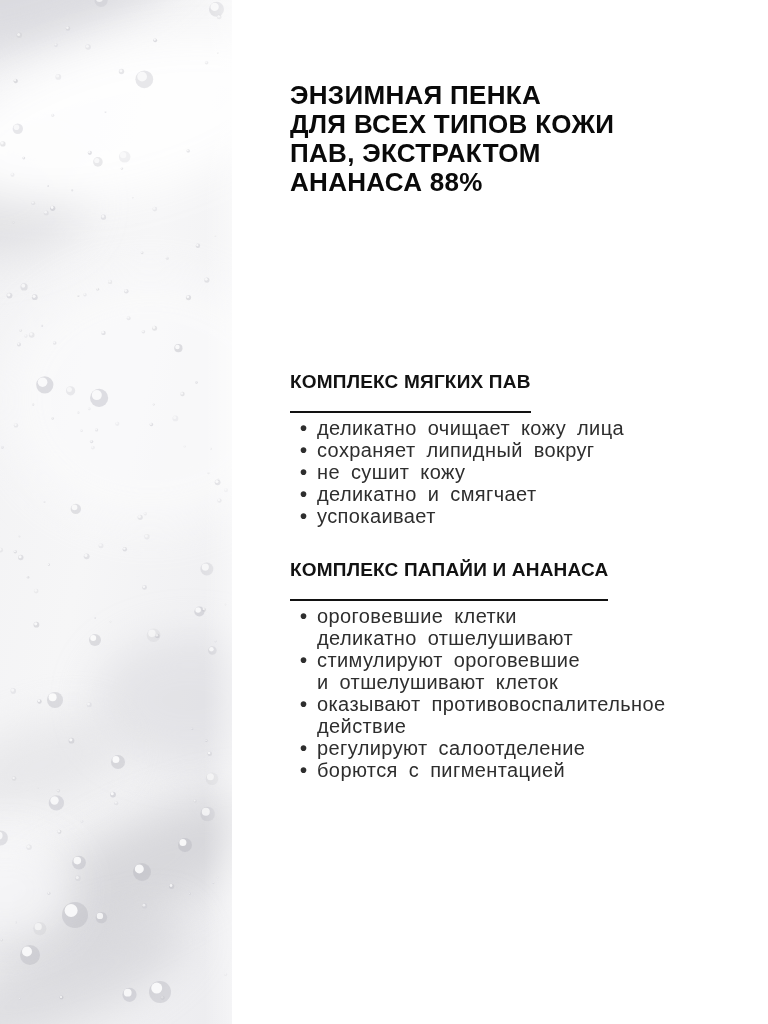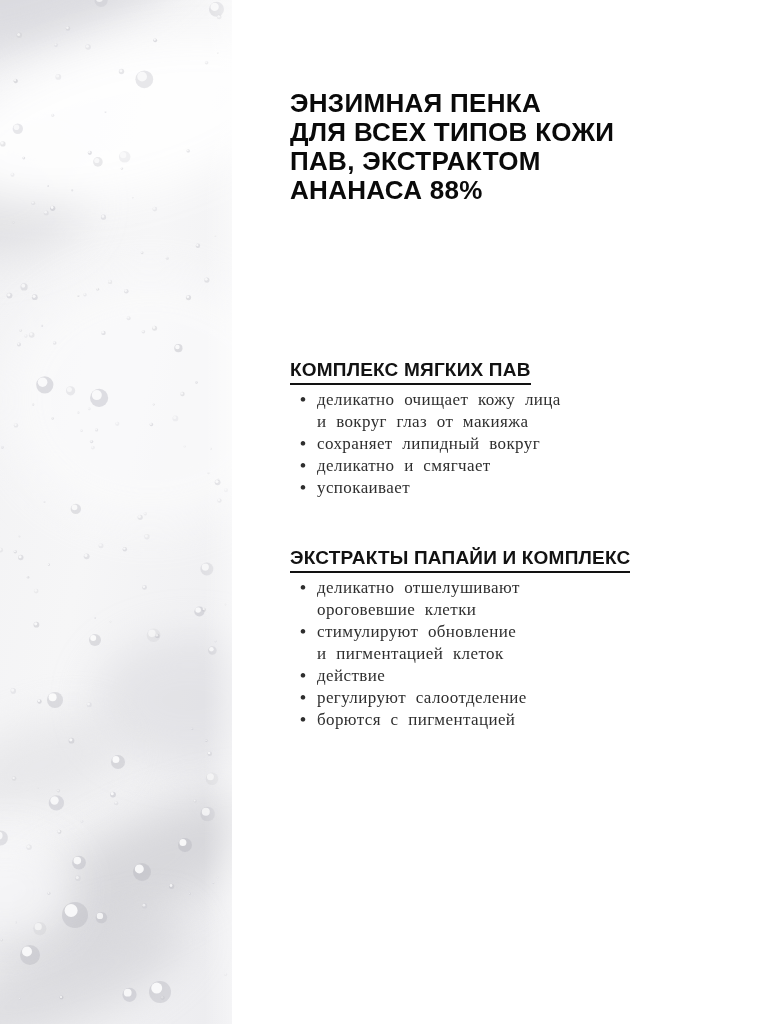--- a/index.html
+++ b/index.html
@@ -17,21 +17,21 @@
   }
   
   .foam{
     position:absolute;left:0;top:0;
     width:232px;height:1024px;
     overflow:hidden;
   }
   .foam svg{display:block;}
   
   .content{
-    position:absolute;left:290px;top:16px;
+    position:absolute;left:290px;top:8px;
     width:450px;height:812px;
   }
   .title{
     position:absolute;left:0;top:73px;
     margin:0;
     font-size:26px;line-height:29px;
     font-weight:700;
     letter-spacing:0.3px;
     color:#0a0a0a;
     font-family:"Liberation Sans", sans-serif;
@@ -44,32 +44,33 @@
     margin:0;padding:0;
     font-size:19px;line-height:23px;
     font-weight:700;
     letter-spacing:0.2px;
     color:#121212;
     font-family:"Liberation Sans", sans-serif;
   }
   .sec h2 .hline{
     display:inline-block;
     border-bottom:2px solid #121212;
-    padding-bottom:2px;
+    padding-bottom:18px;
     white-space:nowrap;
+    margin-top:20px;
   }
   .sec ul{
     margin:4px 0 0 0;padding:0;
     list-style:none;
   }
   .sec li{
     position:relative;
     padding-left:27px;
-    font-family:Liberation Serif, serif;
-    font-size:17px;line-height:22px;
+    font-family:Liberation Sans, sans-serif;
+    font-size:20px;line-height:22px;
     color:#2e2e2e;
     letter-spacing:0.4px;
     word-spacing:5px;
   }
   .sec li::before{
     content:"\2022";
     position:absolute;left:10px;top:0;
     color:#2e2e2e;
     font-weight:700;
   }
@@ -438,48 +439,51 @@
       <span class="tl">АНАНАСА 88%</span>
     </h1>
 
     <section class="sec sec1">
       <h2>
         <span class="hline">КОМПЛЕКС МЯГКИХ ПАВ</span>
       </h2>
       <ul>
         <li>
           <span class="line">деликатно очищает кожу лица</span>
-          <span class="line">и вокруг глаз от макияжа</span>
         </li>
         <li>
           <span class="line">сохраняет липидный вокруг</span>
+        </li>
+        <li>
+          <span class="line">не сушит кожу</span>
         </li>
         <li>
           <span class="line">деликатно и смягчает</span>
         </li>
         <li>
           <span class="line">успокаивает</span>
         </li>
       </ul>
     </section>
 
     <section class="sec sec2">
       <h2>
-        <span class="hline">ЭКСТРАКТЫ ПАПАЙИ И КОМПЛЕКС</span>
+        <span class="hline">КОМПЛЕКС ПАПАЙИ И АНАНАСА</span>
       </h2>
       <ul>
         <li>
+          <span class="line">ороговевшие клетки</span>
           <span class="line">деликатно отшелушивают</span>
-          <span class="line">ороговевшие клетки</span>
-        </li>
-        <li>
-          <span class="line">стимулируют обновление</span>
-          <span class="line">и пигментацией клеток</span>
-        </li>
-        <li>
+        </li>
+        <li>
+          <span class="line">стимулируют ороговевшие</span>
+          <span class="line">и отшелушивают клеток</span>
+        </li>
+        <li>
+          <span class="line">оказывают противовоспалительное</span>
           <span class="line">действие</span>
         </li>
         <li>
           <span class="line">регулируют салоотделение</span>
         </li>
         <li>
           <span class="line">борются с пигментацией</span>
         </li>
       </ul>
     </section>

